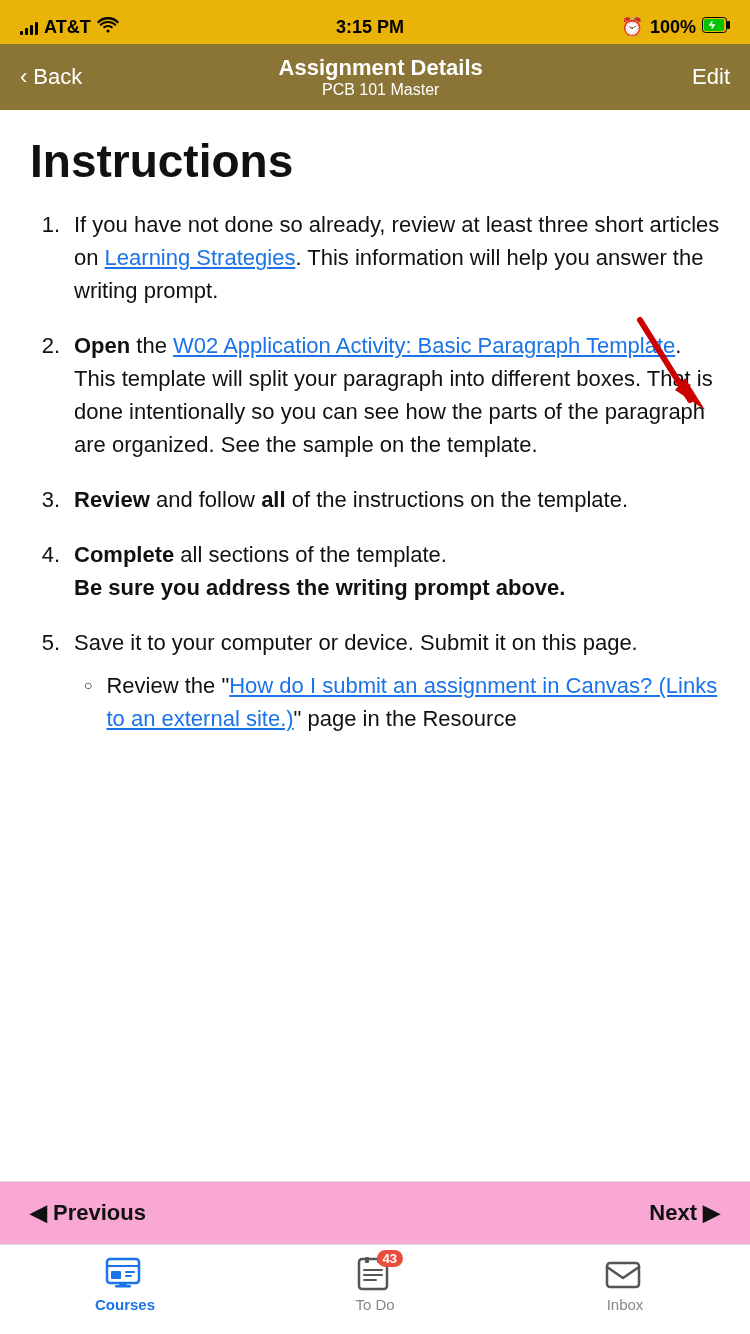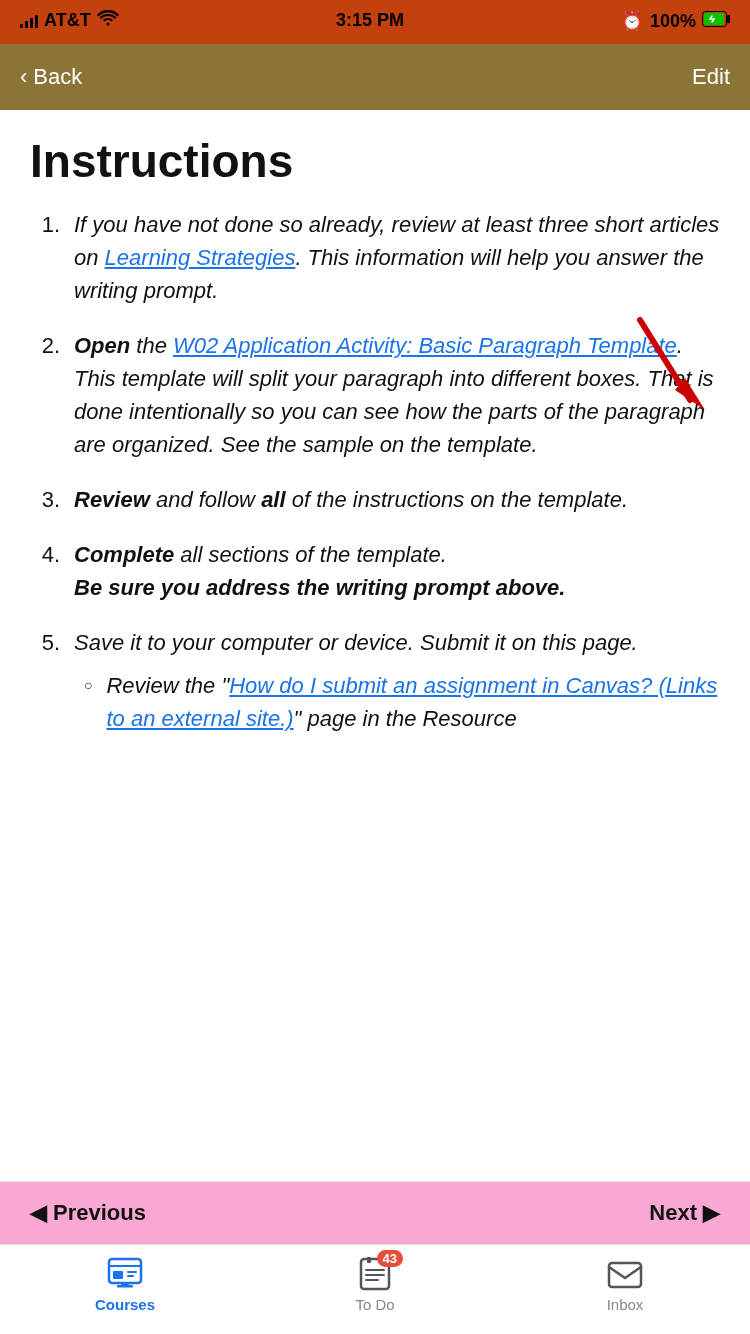--- a/index.html
+++ b/index.html
@@ -8,24 +8,24 @@
       width: 750px;
       min-height: 1334px;
       font-family: -apple-system, 'Helvetica Neue', Arial, sans-serif;
       background: #fff;
       display: flex;
       flex-direction: column;
     }
 
     
     .status-bar {
-      background: #c2410c;
+      background: #eab308;
       display: flex;
       justify-content: space-between;
-      align-items: flex-start;
+      align-items: flex-end;
       padding: 10px 20px 6px 20px;
       height: 44px;
     }
     .status-left {
       display: flex;
       align-items: center;
       gap: 6px;
       font-size: 18px;
       font-weight: 600;
     }
@@ -117,21 +117,20 @@
       color: #111;
     }
     .list-num {
       min-width: 30px;
       font-size: 22px;
       color: #111;
       text-align: right;
     }
     .list-text {
       flex: 1;
-      font-style: italic;
     }
     .list-text a {
       color: #1a73e8;
       text-decoration: underline;
     }
     .list-text strong {
       font-weight: 700;
     }
     .sub-list {
       list-style: none;
@@ -194,21 +193,20 @@
       align-items: center;
       gap: 4px;
       cursor: pointer;
       flex: 1;
     }
     .tab-icon {
       width: 40px;
       height: 36px;
       display: flex;
       align-items: center;
-      justify-content: center;
       position: relative;
     }
     .tab-label {
       font-size: 15px;
       color: #888;
     }
     .tab-label.active {
       color: #1a73e8;
       font-weight: bold;
     }
@@ -266,20 +264,24 @@
       </svg>
     </span>
   </div>
 </div>
 
 <div class="nav-bar">
   <div class="nav-back">
     <span>‹</span>
     <span>Back</span>
   </div>
+  <div class="nav-title-block">
+    <div class="nav-title">Assignment Details</div>
+    <div class="nav-subtitle">PCB 101 Master</div>
+  </div>
   <div class="nav-edit">Edit</div>
 </div>
 
 <div class="content">
   <h1 class="instructions-title">Instructions</h1>
 
   <svg class="arrow-annotation" viewBox="0 0 80 120" xmlns="http://www.w3.org/2000/svg">
     <line x1="10" y1="10" x2="60" y2="90" stroke="#cc0000" stroke-width="6" stroke-linecap="round"></line>
     <polygon points="45,80 75,100 55,68" fill="#cc0000"></polygon>
   </svg>

